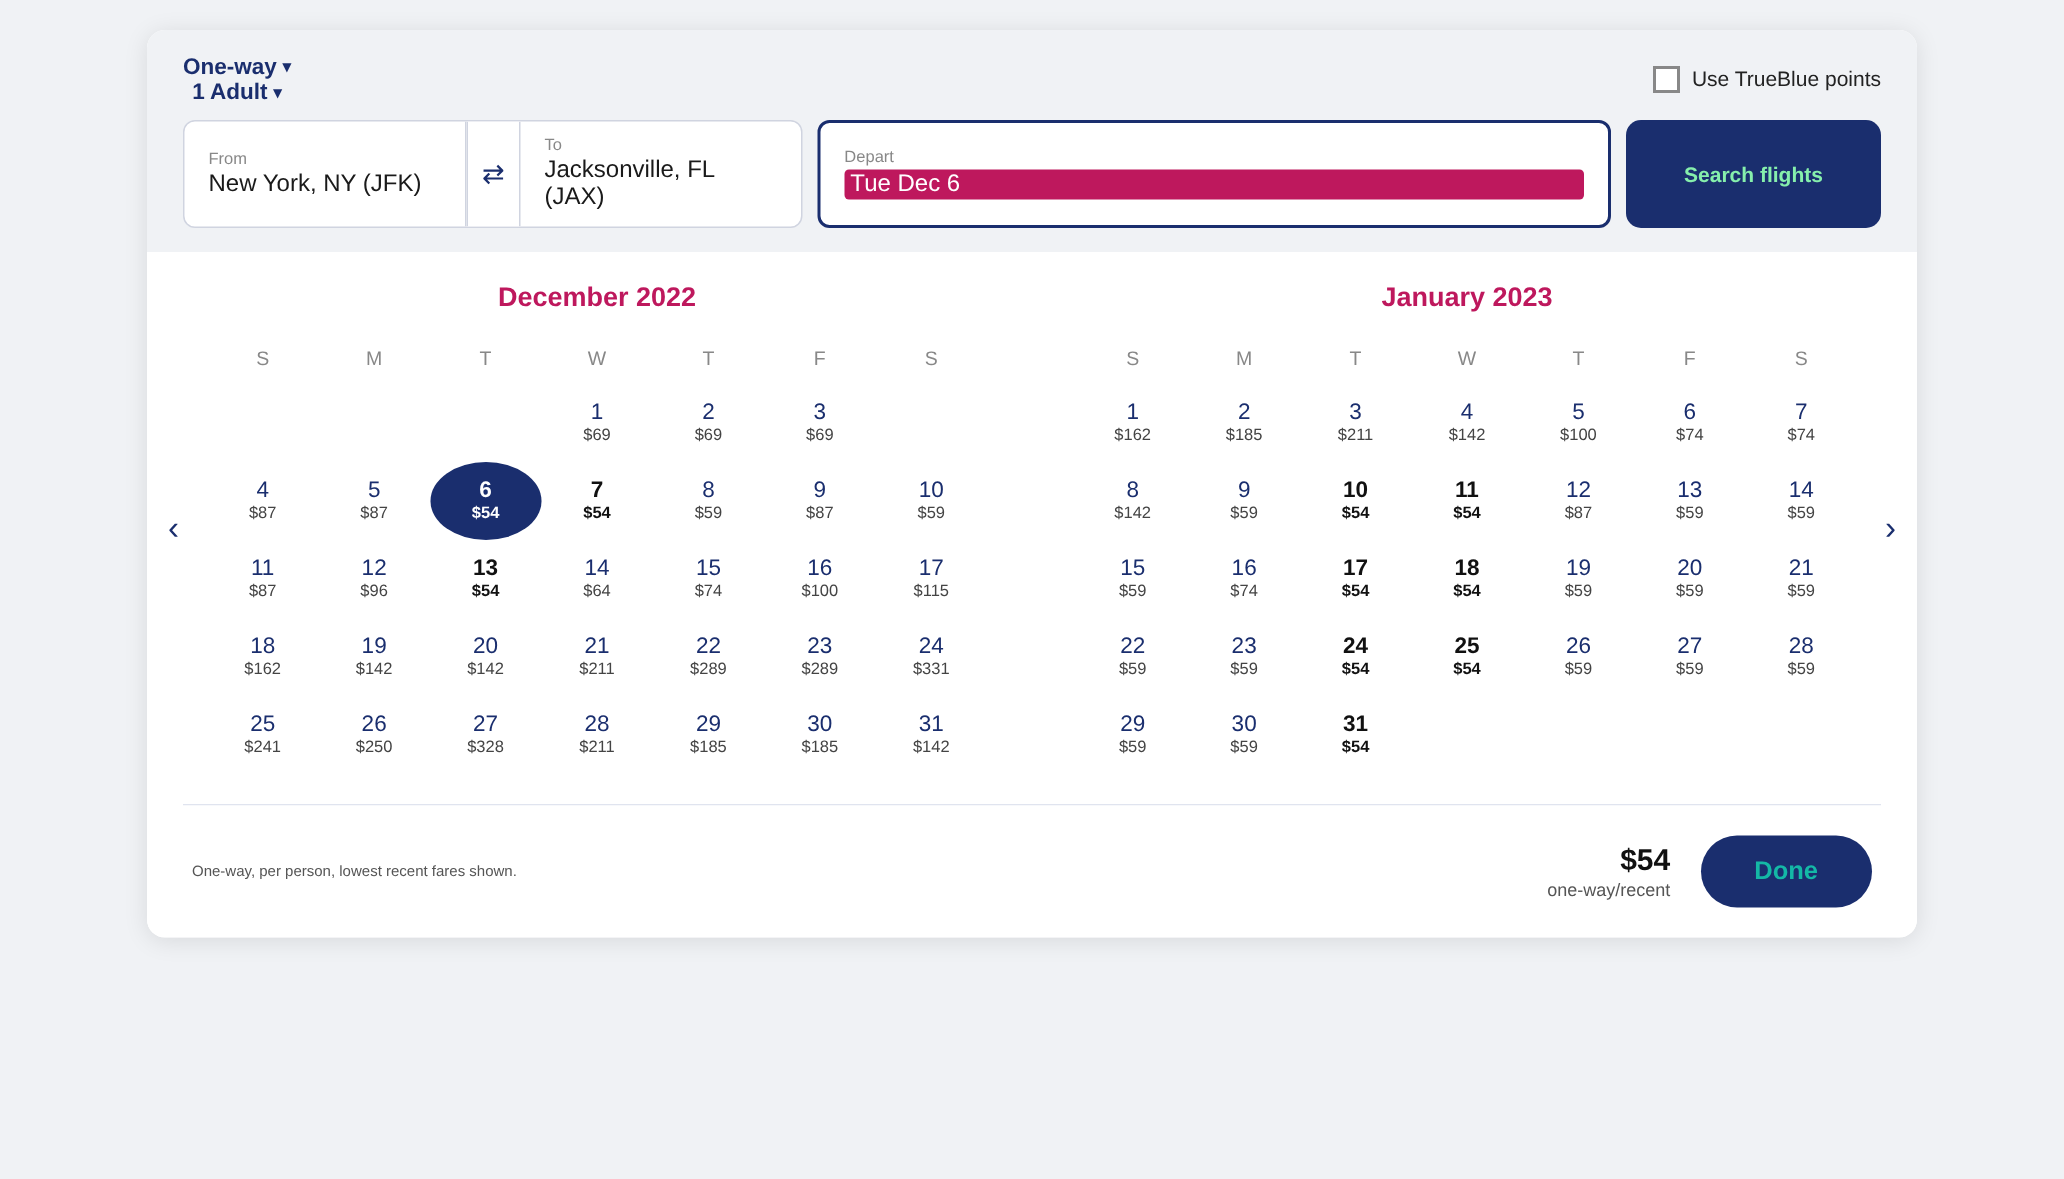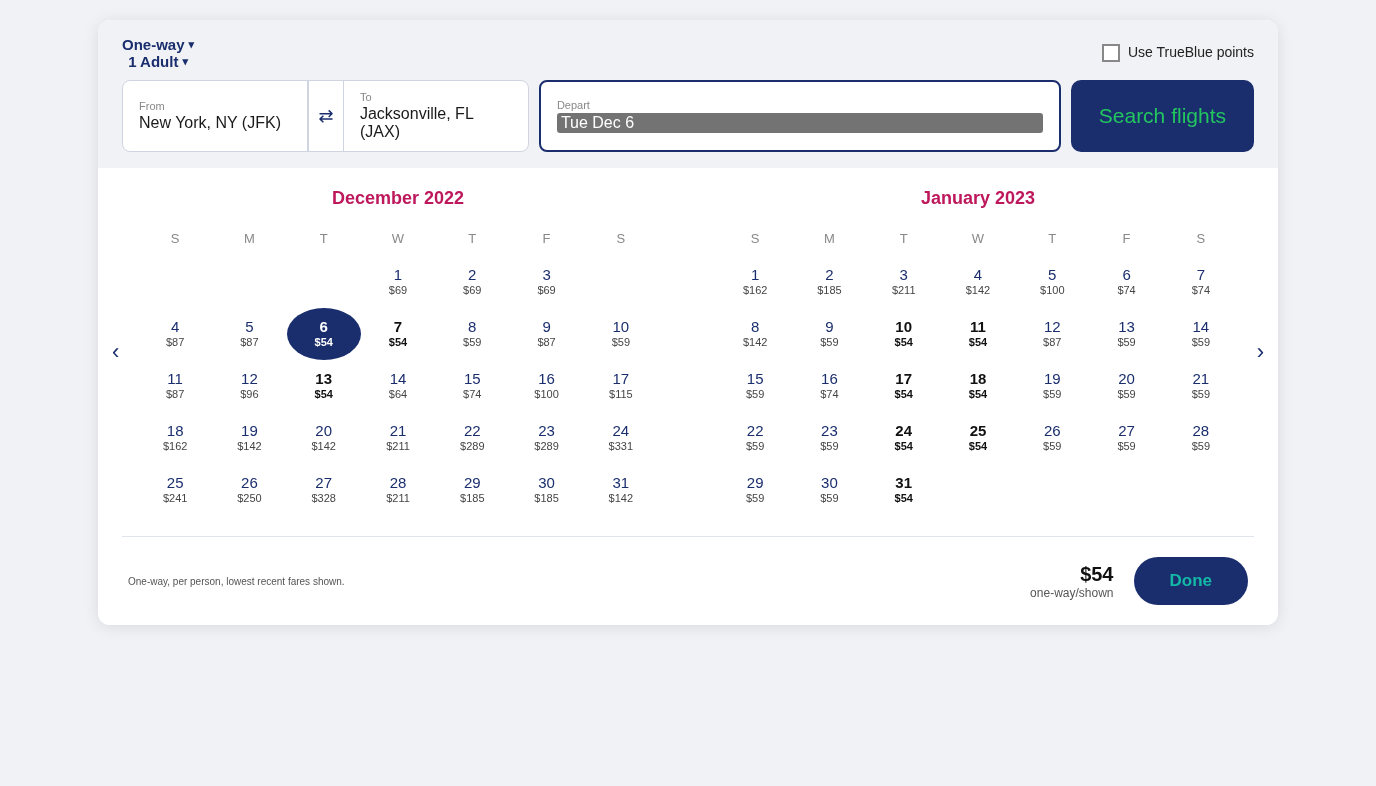--- a/index.html
+++ b/index.html
@@ -125,34 +125,34 @@
     }
     .depart-field .field-label {
       font-size: 11px;
       color: #888;
       margin-bottom: 2px;
     }
     .depart-field .field-value {
       font-size: 16px;
       color: #1a1a1a;
       font-weight: 400;
-      background: #737373;
+      background: #be185d;
       color: #fff;
       display: inline-block;
       padding: 1px 4px;
       border-radius: 3px;
     }
     .search-btn {
       background: #1a2e6e;
-      color: #22c55e;
+      color: #86efac;
       border: none;
       border-radius: 10px;
       padding: 0 28px;
-      font-size: 21px;
-      font-weight: 400;
+      font-size: 14px;
+      font-weight: 700;
       cursor: pointer;
       margin-left: 10px;
       white-space: nowrap;
       min-width: 170px;
     }
 
     
     .calendar-area {
       background: #fff;
       padding: 20px 40px 20px 40px;
@@ -617,19 +617,19 @@
     <button class="nav-arrow right" style="right:4px; top:50%; position:absolute; transform:translateY(-50%);">›</button>
   </div>
 
   <hr class="divider">
 
   <div class="footer-bar">
     <span class="footer-note">One-way, per person, lowest recent fares shown.</span>
     <div class="footer-right">
       <div class="footer-price-block">
         <div class="footer-price">$54</div>
-        <div class="footer-price-label">one-way/shown</div>
+        <div class="footer-price-label">one-way/recent</div>
       </div>
       <button class="done-btn">Done</button>
     </div>
   </div>
 
 </div>
 
 </body></html>

